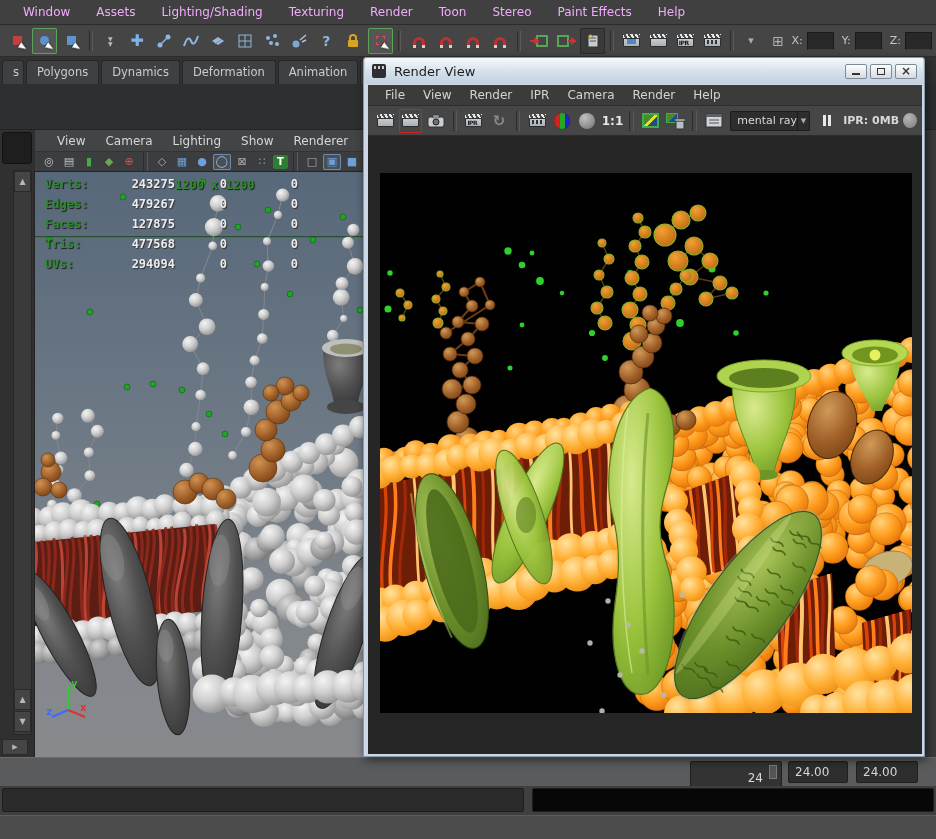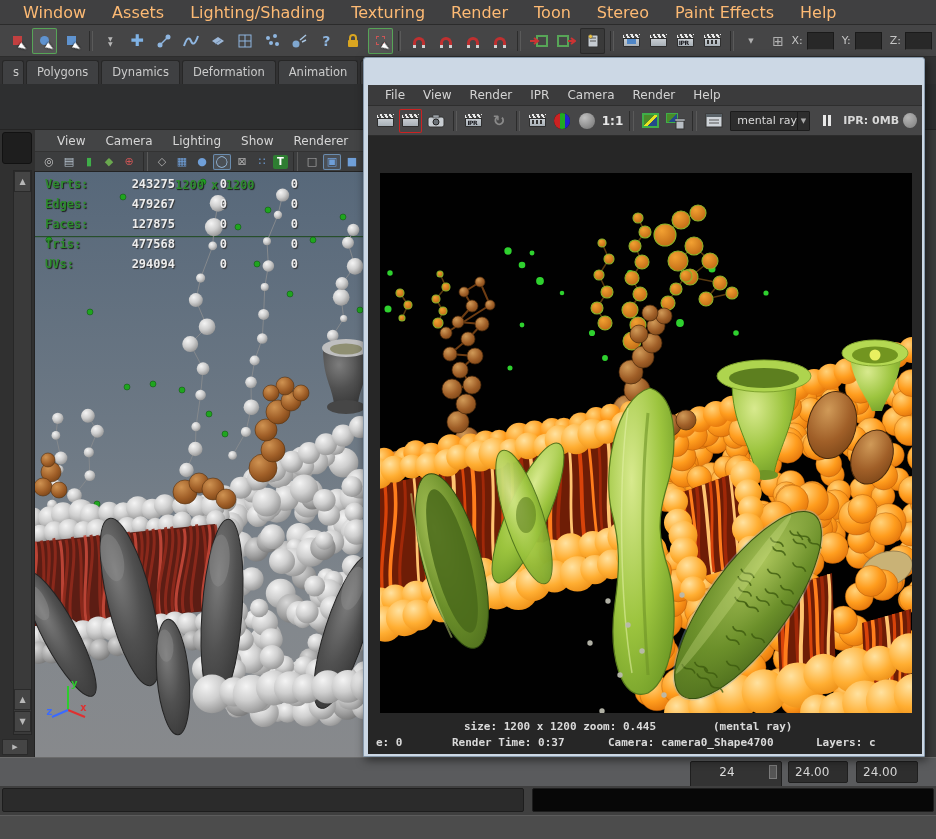--- a/index.html
+++ b/index.html
@@ -1,21 +1,21 @@
 <!DOCTYPE html>
 <html><head>
 <meta charset="utf-8">
 <style>
 *{margin:0;padding:0;box-sizing:border-box}
 html,body{width:936px;height:839px;overflow:hidden;background:#3a3a3a;font-family:"DejaVu Sans",sans-serif}
 #stage{position:absolute;left:0;top:0;width:936px;height:839px;background:#3a3a3a}
 .abs{position:absolute}
 
 #menubar{left:0;top:0;width:936px;height:25px;background:#404041;border-bottom:1px solid #2b2b2b;display:flex;align-items:center;padding-left:10px}
-#menubar span{font-size:16px;color:#fdba74;padding:0 13px;white-space:nowrap}
+#menubar span{font-size:12px;color:#f0abfc;padding:0 13px;white-space:nowrap}
 
 #statusline{left:0;top:25px;width:936px;height:32px;background:#454546;border-bottom:1px solid #2d2d2d;display:flex;align-items:center;padding:0 4px}
 .sic{height:26px;min-width:25px;display:flex;align-items:center;justify-content:center;position:relative;margin:0 1px;border-radius:2px}
 .sic.on{background:#565656;box-shadow:0 0 0 1px #57a557 inset}
 .sic.pressed{background:#3a3a3a;box-shadow:0 0 0 1px #2a2a2a inset}
 .vsep{width:5px;height:20px;border-left:1px solid #2c2c2c;border-right:1px solid #5a5a5a;margin:0 4px}
 .blk{width:9px;height:9px;display:inline-block}
 .cur{position:absolute;right:3px;bottom:4px;width:0;height:0;border-left:8px solid #fff;border-top:3px solid transparent;border-bottom:3px solid transparent;transform:rotate(33deg);filter:drop-shadow(0 0 1px #000)}
 .mag{width:12px;height:10px;border:3px solid #c03030;border-bottom:none;border-radius:7px 7px 0 0;position:relative;margin-top:2px}
 .mag i{position:absolute;bottom:-1px;width:3px;height:3px;background:#d0d0d0}
@@ -47,21 +47,21 @@
 
 #hud{position:absolute;left:10px;top:2px;font-family:"DejaVu Sans Mono",monospace;font-weight:bold;font-size:12px}
 .hudrow{display:grid;grid-template-columns:64px 66px 52px 71px;height:20px;align-items:center}
 .hudrow .lab{color:#2e8b2e;text-shadow:1px 1px 1px #1c1c1c}
 .hudrow .num{color:#ececec;text-align:right;text-shadow:1px 1px 1px #333}
 #resolution{position:absolute;left:140px;top:6px;color:#2e8b2e;font-family:"DejaVu Sans Mono",monospace;font-weight:bold;font-size:12px;text-shadow:1px 1px 1px #1c1c1c}
 #camlabel{position:absolute;left:0;bottom:13px;width:100%;text-align:center;color:#2f9c2f;font-family:"DejaVu Sans Mono",monospace;font-weight:bold;font-size:12px;text-shadow:1px 1px 1px #222}
 #gizmo{position:absolute;left:10px;bottom:34px}
 
 #timeline{left:0;top:757px;width:936px;height:29px;background:#5a5b5d;border-top:1px solid #6b6b6b}
-#curframe{left:690px;top:3px;width:92px;height:38px;background:#333;border:1px solid #1f1f1f;color:#ddd;font-size:12px;text-align:center;padding:3px 18px 0 0;border-radius:2px}
+#curframe{left:690px;top:3px;width:92px;height:38px;background:#333;border:1px solid #1f1f1f;color:#ddd;font-size:12px;text-align:right;padding:9px 18px 0 0;border-radius:2px}
 #curframe i{position:absolute;right:4px;top:3px;width:8px;height:14px;background:#555;border:1px solid #7a7a7a}
 .rangefield{top:3px;height:22px;background:#2e2e2e;border:1px solid #1f1f1f;color:#d6d6d6;font-size:12px;padding:3px 0 0 6px;border-radius:2px}
 #commandrow{left:0;top:786px;width:936px;height:29px;background:#3f3f3f}
 #cmdinput{left:2px;top:2px;width:522px;height:24px;background:#2b2b2b;border:1px solid #1d1d1d;border-radius:2px}
 #cmdout{left:532px;top:2px;width:402px;height:24px;background:#070707;border:1px solid #1d1d1d;border-radius:2px}
 #helpline{left:0;top:815px;width:936px;height:24px;background:#4c4c4c;border-top:1px solid #5c5c5c}
 
 #rvwin{left:363px;top:57px;width:562px;height:700px;z-index:10;background:#ccd8e5;border:1px solid #8799ab;border-radius:3px 3px 1px 1px;box-shadow:2px 3px 10px rgba(0,0,0,.55)}
 #rvtitle{left:1px;top:0;width:558px;height:26px;background:linear-gradient(#f6f9fc,#d4dfea 55%,#c2d1df);border-radius:2px 2px 0 0;display:flex;align-items:center}
 #rvtitle .ticon{width:14px;height:14px;margin:0 8px 0 7px;background:#2f2f33;border-radius:2px;position:relative}
@@ -802,20 +802,33 @@
     <div class="rangefield abs" style="left:788px;width:60px">24.00</div>
     <div class="rangefield abs" style="left:856px;width:62px">24.00</div>
   </div>
   <div id="commandrow" class="abs">
     <div id="cmdinput" class="abs"></div>
     <div id="cmdout" class="abs"></div>
   </div>
   <div id="helpline" class="abs"></div>
 
   <div id="rvwin" class="abs">
+    <div id="rvtitle" class="abs">
+      <span class="ticon"></span>
+      <span class="ttext">Render View</span>
+      <span style="margin-left:auto;display:flex;margin-right:6px">
+        <span class="winbtn">
+            <span style="width:8px;height:2px;background:#333;margin-top:6px"></span>
+          </span>
+        <span class="winbtn">
+            <span style="width:8px;height:7px;border:1.5px solid #333"></span>
+          </span>
+        <span class="winbtn" style="font-size:12px;font-weight:bold">×</span>
+      </span>
+    </div>
     <div id="rvinner" class="abs">
       <div id="rvmenus">
         <span>File</span>
         <span>View</span>
         <span>Render</span>
         <span>IPR</span>
         <span>Camera</span>
         <span>Render</span>
         <span>Help</span>
       </div>
@@ -1611,24 +1624,16 @@
               <circle cx="248" cy="452" r="2.7" fill="#b9b9ad" opacity="0.95"></circle>
               <circle cx="262" cy="478" r="2.7" fill="#b9b9ad" opacity="0.95"></circle>
               <circle cx="240" cy="502" r="2.7" fill="#b9b9ad" opacity="0.95"></circle>
               <circle cx="284" cy="522" r="2.7" fill="#b9b9ad" opacity="0.95"></circle>
               <circle cx="222" cy="538" r="2.7" fill="#b9b9ad" opacity="0.95"></circle>
               <circle cx="302" cy="422" r="2.7" fill="#b9b9ad" opacity="0.95"></circle>
               <circle cx="210" cy="470" r="2.7" fill="#b9b9ad" opacity="0.95"></circle>
             </svg>
         </div>
       </div>
-      <div id="rvstatus">
-        <span style="left:96px;top:6px">size: 1200 x 1200 zoom: 0.445</span>
-        <span style="left:345px;top:6px">(mental ray)</span>
-        <span style="left:8px;top:22px">e: 0</span>
-        <span style="left:84px;top:22px">Render Time: 0:37</span>
-        <span style="left:240px;top:22px">Camera: camera0_Shape4700</span>
-        <span style="left:448px;top:22px">Layers: c</span>
-      </div>
     </div>
   </div>
 
 </div>
 
 </body></html>

